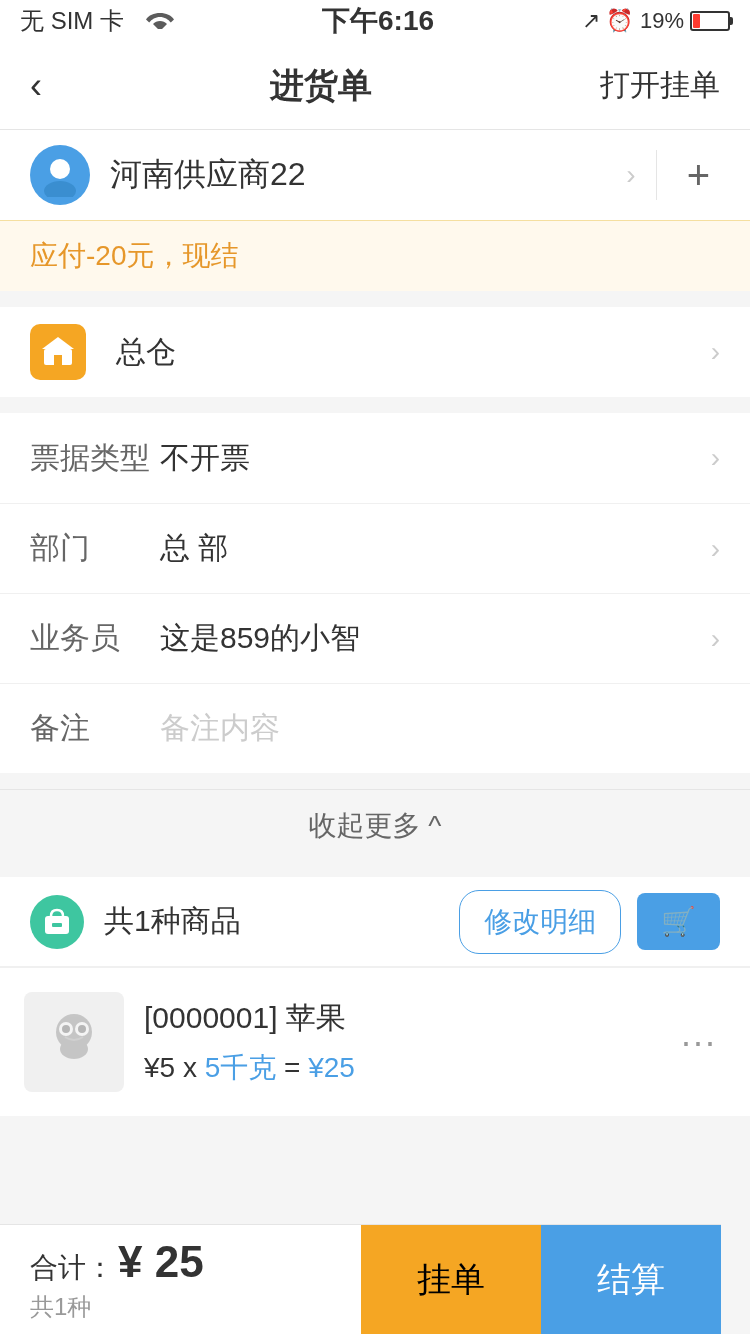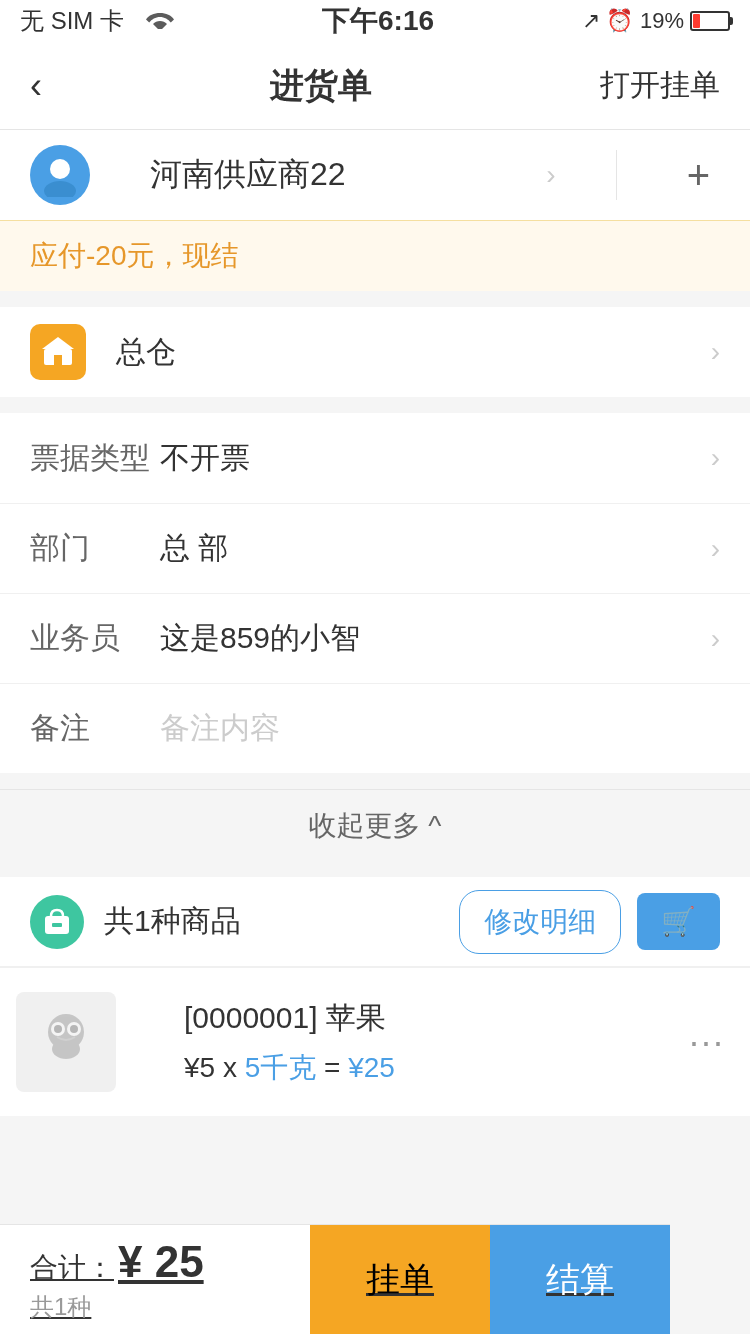--- a/index.html
+++ b/index.html
@@ -93,21 +93,20 @@
       margin-bottom: 16px;
     }
 
     
     .supplier-row {
       display: flex;
       align-items: center;
       padding: 0 30px;
       height: 90px;
       border-bottom: none;
-      gap: 40px;
     }
     .supplier-avatar {
       width: 60px;
       height: 60px;
       border-radius: 50%;
       background: #4a9fe5;
       display: flex;
       align-items: center;
       justify-content: center;
       margin-right: 20px;
@@ -244,23 +243,22 @@
       display: flex;
       align-items: center;
       gap: 8px;
     }
 
     
     .product-item {
       background: #fff;
       display: flex;
       align-items: center;
-      padding: 24px 16px;
+      padding: 24px 24px;
       border-top: 1px solid #f0f0f0;
-      gap: 48px;
     }
     .product-thumb {
       width: 100px;
       height: 100px;
       background: #f0f0f0;
       border-radius: 8px;
       margin-right: 20px;
       flex-shrink: 0;
       display: flex;
       align-items: center;
@@ -287,27 +285,26 @@
       color: #999;
       padding: 10px;
       cursor: pointer;
     }
 
     
     .footer {
       position: fixed;
       bottom: 0;
       left: 0;
-      width: 670px;
+      width: 721px;
       height: 110px;
       display: flex;
       align-items: center;
       background: #fff;
       border-top: 1px solid #e5e5e5;
-      text-decoration: underline;
     }
     .footer-total {
       flex: 1;
       padding: 0 30px;
     }
     .footer-total-amount {
       font-size: 44px;
       font-weight: 700;
       color: #333;
     }

